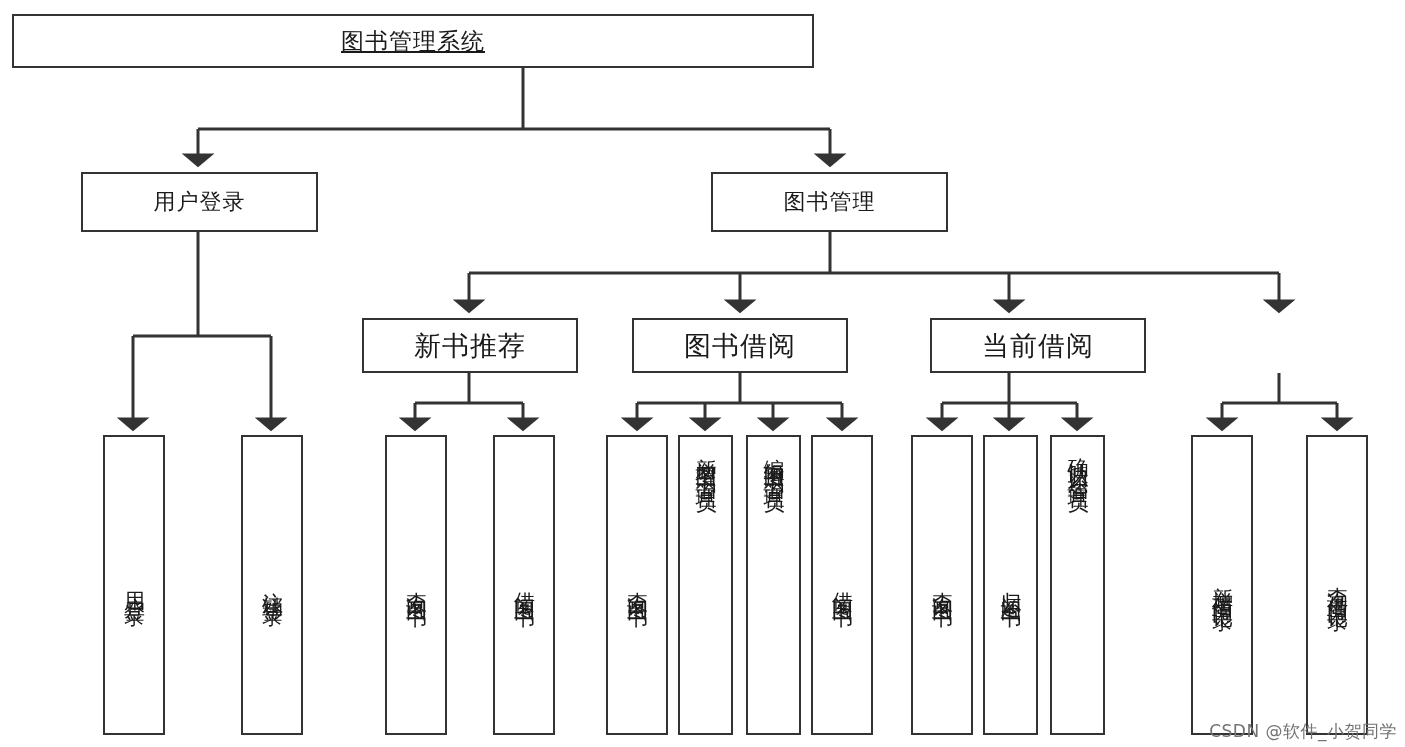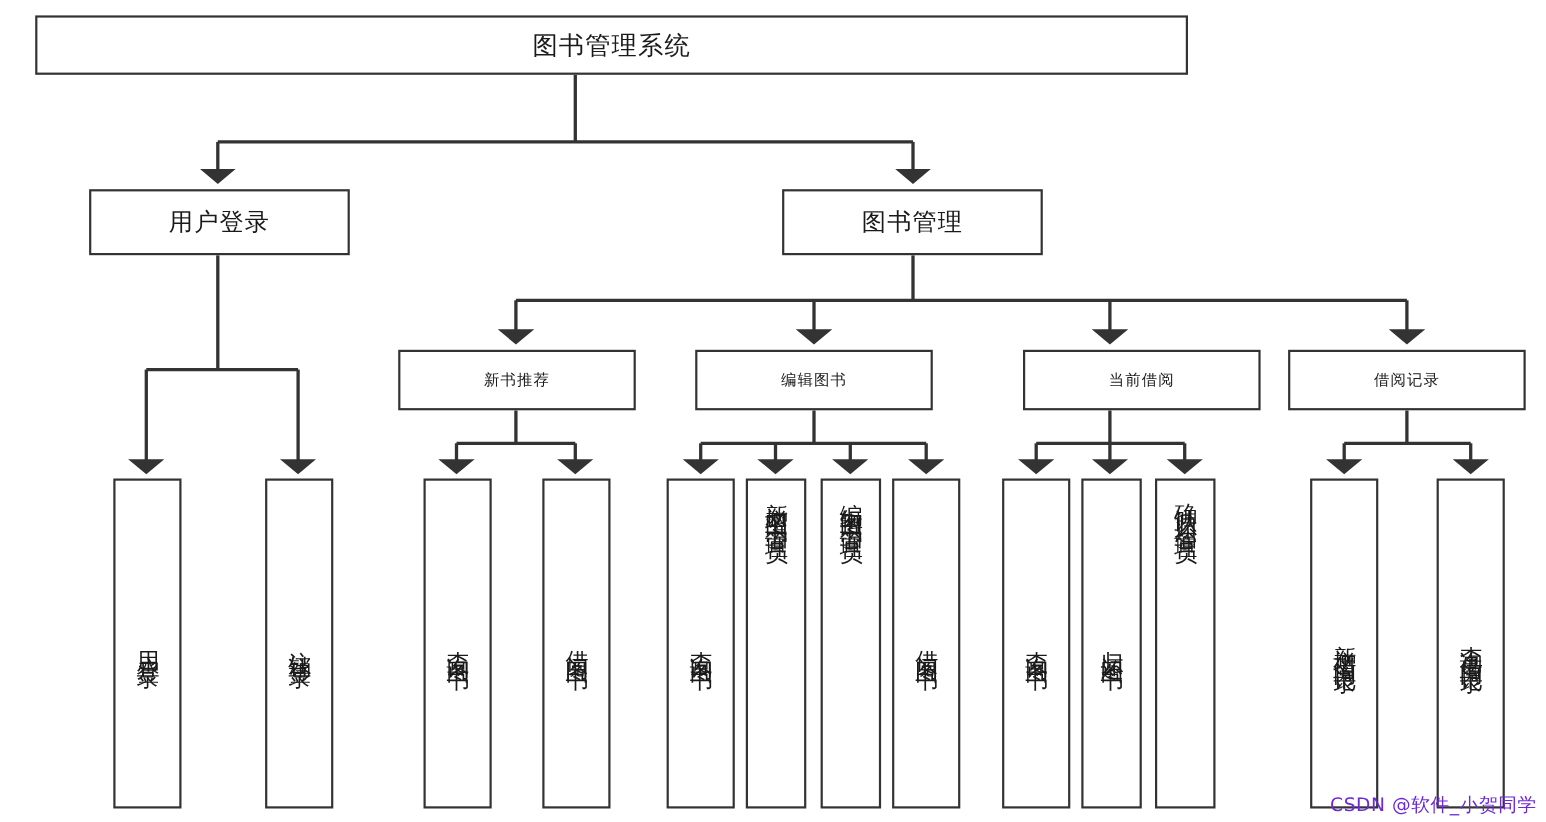--- a/index.html
+++ b/index.html
@@ -37,21 +37,21 @@
     color: #1a1a1a;
     z-index: 2;
   }
   .node.root {
     font-size: 23px;
   }
   .node.tier2 {
     font-size: 22px;
   }
   .node.tier3 {
-    font-size: 14px;
+    font-size: 27px;
     text-align: right;
   }
   .node.leaf {
     font-size: 21px;
     align-items: flex-start;
     justify-content: center;
     padding-top: 0;
   }
   .vlabel {
     writing-mode: vertical-rl;
@@ -74,21 +74,21 @@
   }
   .hlabel {
     white-space: nowrap;
     letter-spacing: 1px;
   }
   #watermark {
     position: absolute;
     right: 8px;
     bottom: 4px;
     font-size: 17px;
-    color: #6d28d9;
+    color: #737373;
     letter-spacing: 0.5px;
     white-space: nowrap;
     z-index: 3;
   }
 </style>
 </head>
 <body>
 
 <div id="canvas">
 
@@ -135,42 +135,39 @@
       <path d="M1009,403 L1009,424" marker-end="url(#arrow)"></path>
       <path d="M1077,403 L1077,424" marker-end="url(#arrow)"></path>
 
       <path d="M1279,373 L1279,403"></path>
       <path d="M1222,403 L1337,403"></path>
       <path d="M1222,403 L1222,424" marker-end="url(#arrow)"></path>
       <path d="M1337,403 L1337,424" marker-end="url(#arrow)"></path>
     </g>
   </svg>
 
-  <div class="node root" style="left:32px; top:14px; width:1048px; height:54px;">
+  <div class="node root" style="left:12px; top:14px; width:802px; height:54px;text-decoration:underline;">
     <span class="hlabel">图书管理系统</span>
   </div>
 
   <div class="node tier2" style="left:81px; top:172px; width:237px; height:60px;">
     <span class="hlabel">用户登录</span>
   </div>
   <div class="node tier2" style="left:711px; top:172px; width:237px; height:60px;align-items:center;">
     <span class="hlabel">图书管理</span>
   </div>
 
   <div class="node tier3" style="left:362px; top:318px; width:216px; height:55px;">
     <span class="hlabel">新书推荐</span>
   </div>
   <div class="node tier3" style="left:632px; top:318px; width:216px; height:55px;">
-    <span class="hlabel">编辑图书</span>
+    <span class="hlabel">图书借阅</span>
   </div>
   <div class="node tier3" style="left:901px; top:318px; width:216px; height:55px;margin-left:29px;">
     <span class="hlabel">当前借阅</span>
-  </div>
-  <div class="node tier3" style="left:1171px; top:318px; width:216px; height:55px;">
-    <span class="hlabel">借阅记录</span>
   </div>
 
   <div class="node leaf" style="left:103px; top:435px; width:62px; height:300px;">
     <div class="leaf-inner">
       <span class="vlabel">用户登录</span>
     </div>
   </div>
   <div class="node leaf" style="left:241px; top:435px; width:62px; height:300px;">
     <div class="leaf-inner">
       <span class="vlabel">注销登录</span>

